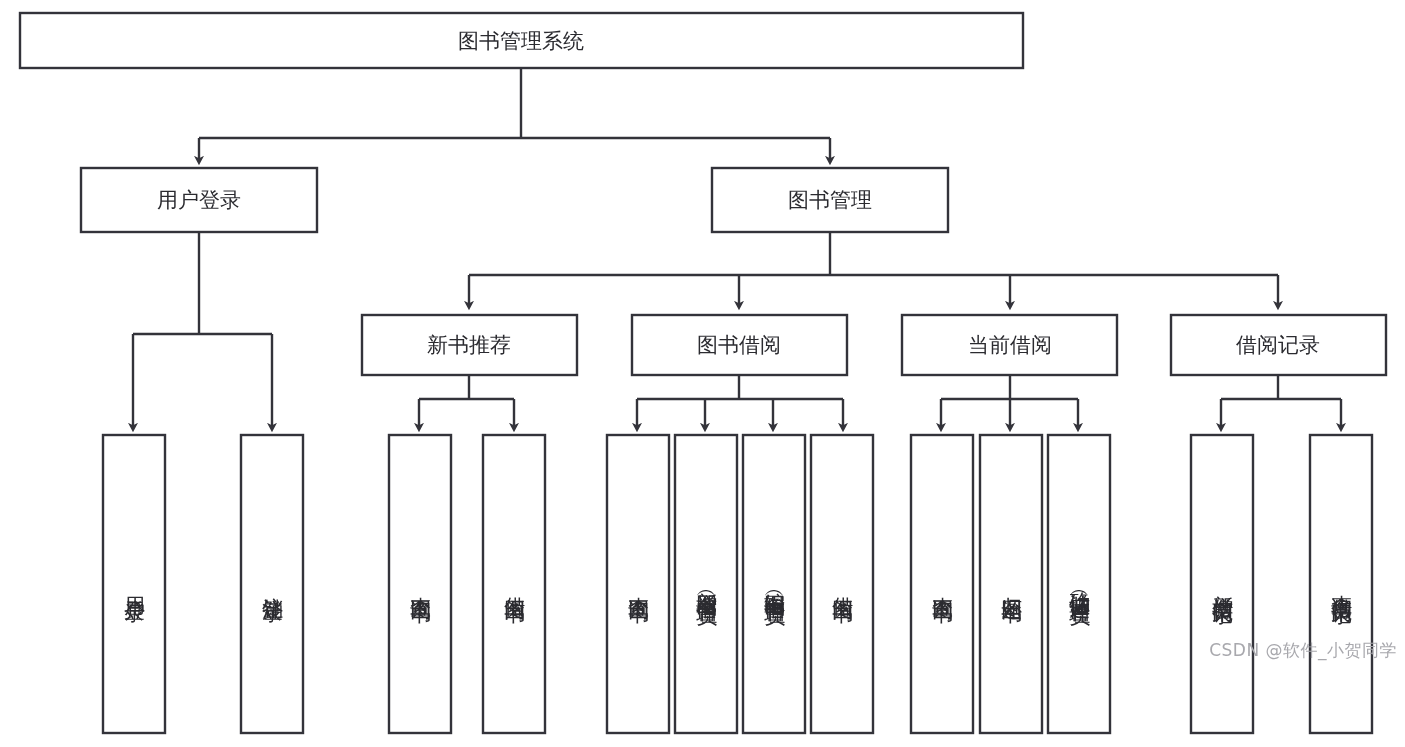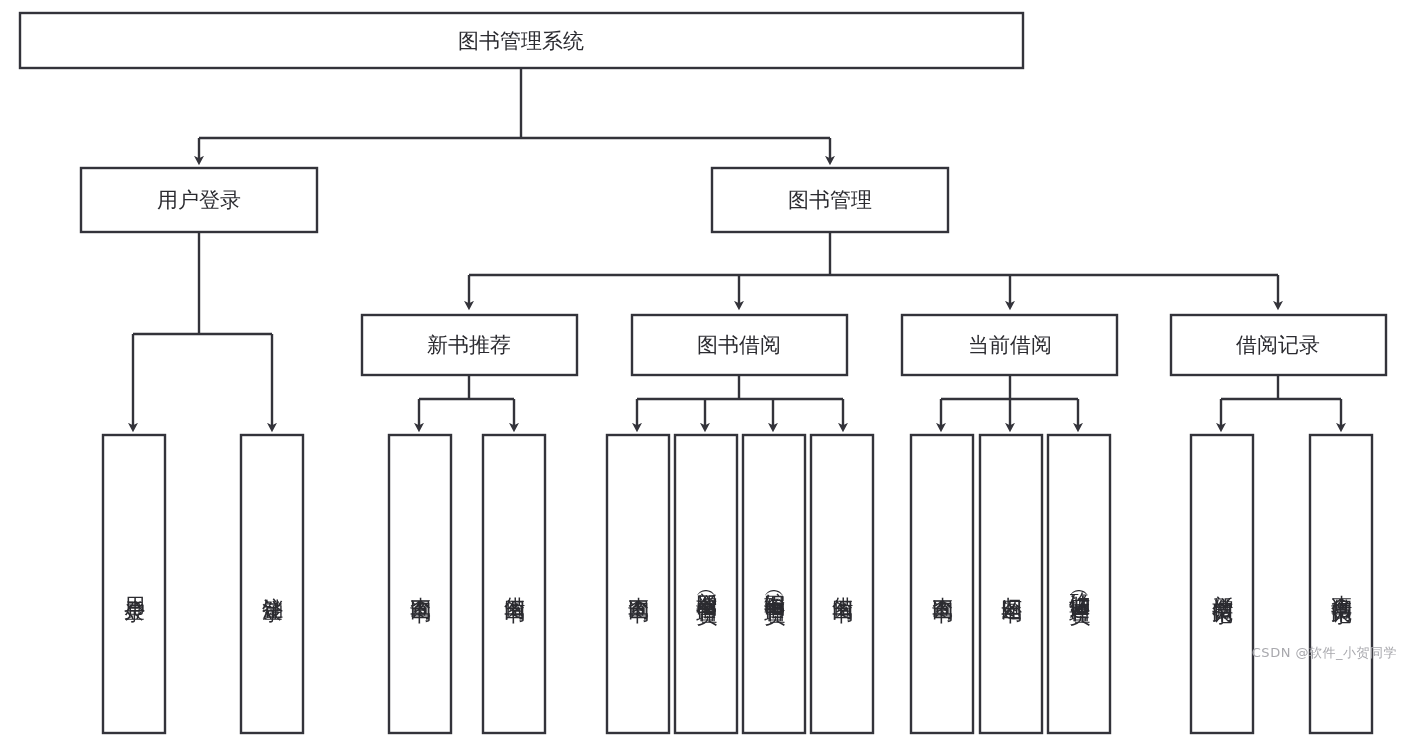--- a/index.html
+++ b/index.html
@@ -23,21 +23,21 @@
     text-orientation:upright;
     font-family:"DejaVu Sans","Liberation Sans",sans-serif;
     font-size:21px;line-height:1.12;color:#2b2b30;
     letter-spacing:2px;
     white-space:nowrap;
     pointer-events:none;
   }
   .watermark{
     position:absolute;right:8px;bottom:6px;
     font-family:"DejaVu Sans","Liberation Sans",sans-serif;
-    font-size:13px;color:#a8a8ad;letter-spacing:.5px;white-space:nowrap;
+    font-size:17px;color:#a8a8ad;letter-spacing:.5px;white-space:nowrap;
   }
 </style>
 </head>
 <body>
 
 <div id="stage">
 
   <svg id="diagram" viewBox="0 0 1405 747">
     <defs>
       <marker id="arrow" markerWidth="11" markerHeight="11" refX="4.2" refY="5" orient="auto" markerUnits="userSpaceOnUse">

